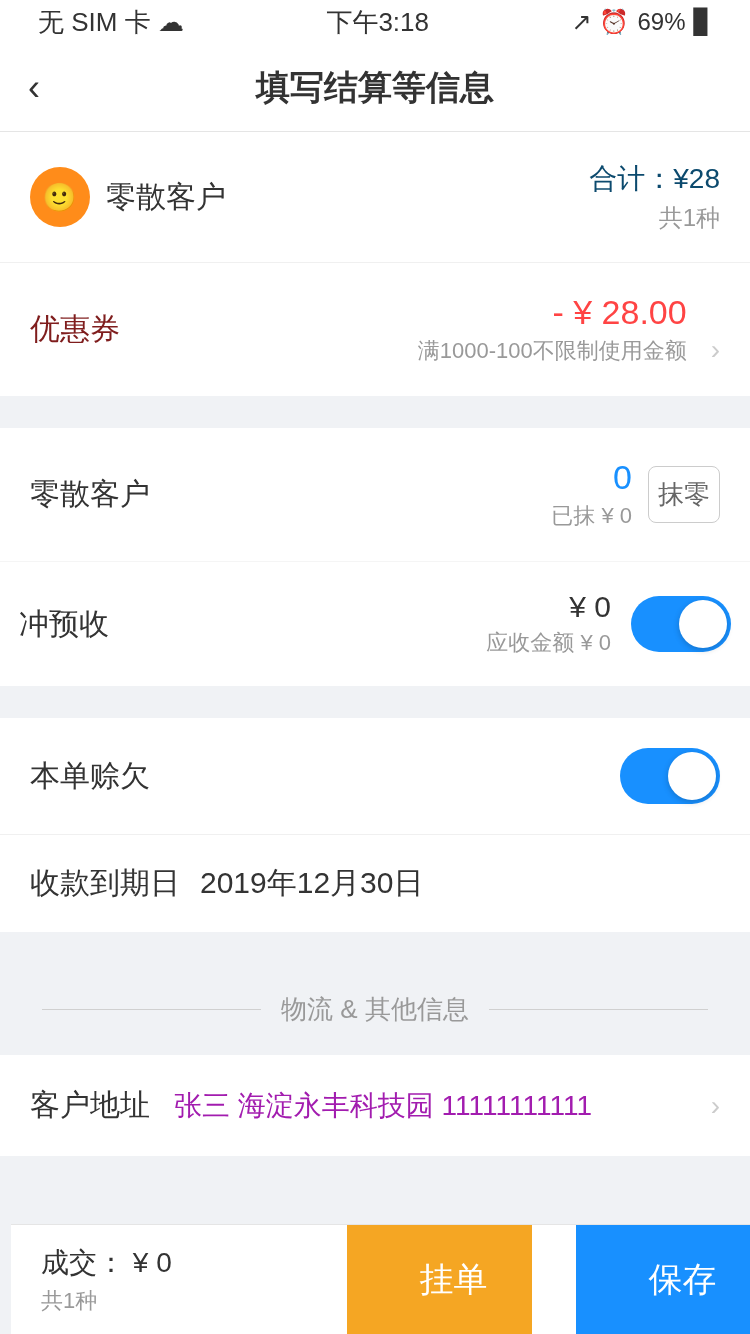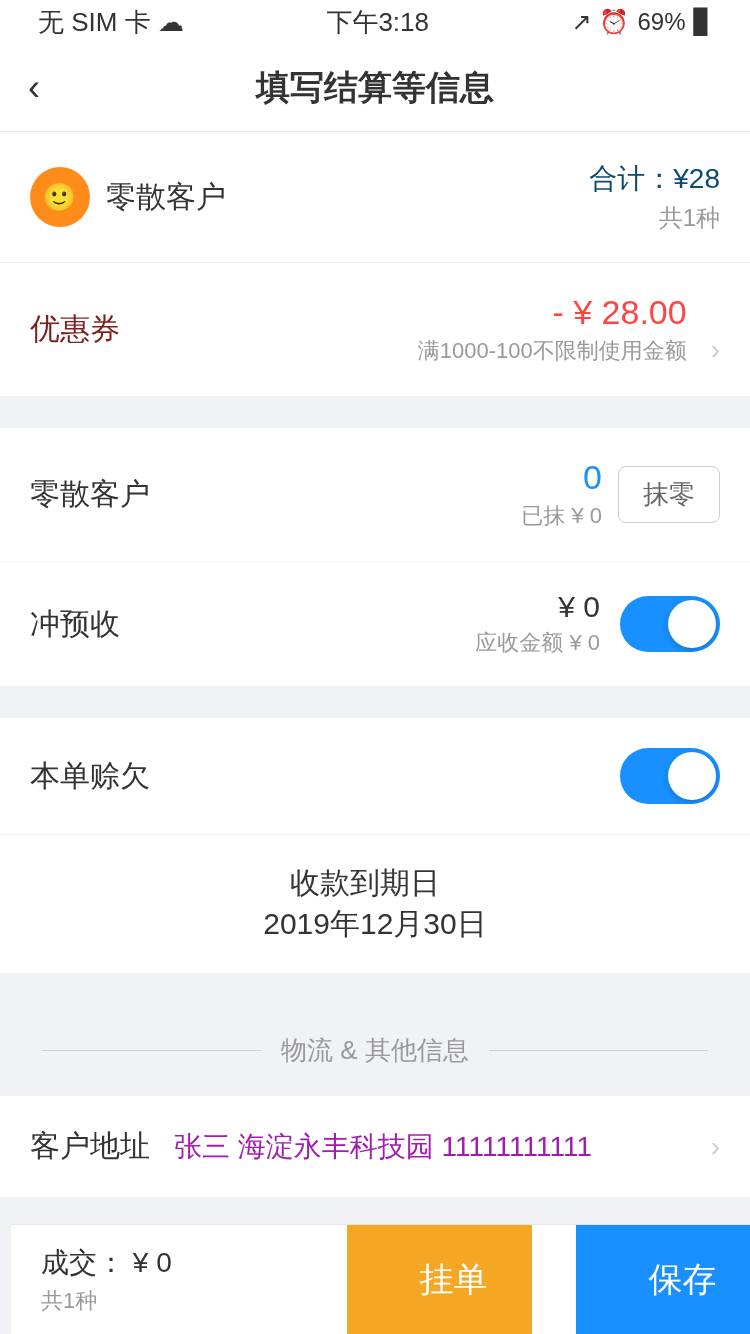--- a/index.html
+++ b/index.html
@@ -178,33 +178,33 @@
     .amount-sub {
       font-size: 22px;
       color: #999;
       margin-top: 4px;
     }
 
     
     .zero-btn {
       border: 1px solid #ccc;
       border-radius: 8px;
-      padding: 10px 24px;
+      padding: 10px 9px;
       font-size: 26px;
       color: #666;
       background: #fff;
       cursor: pointer;
     }
 
     
     .prepay-row {
       display: flex;
       align-items: center;
       justify-content: space-between;
-      padding: 28px 30px;
+      padding: 28px 19px;
       background: #fff;
     }
     .prepay-label {
       font-size: 30px;
       color: #333;
     }
     .prepay-right {
       display: flex;
       align-items: center;
       gap: 20px;
@@ -257,21 +257,20 @@
       color: #333;
     }
 
     
     .duedate-row {
       display: flex;
       align-items: center;
       padding: 28px 30px;
       background: #fff;
       border-top: 1px solid #f0f0f0;
-      flex-direction: column;
     }
     .duedate-label {
       font-size: 30px;
       color: #333;
       margin-right: 20px;
     }
     .duedate-value {
       font-size: 30px;
       color: #333;
     }

